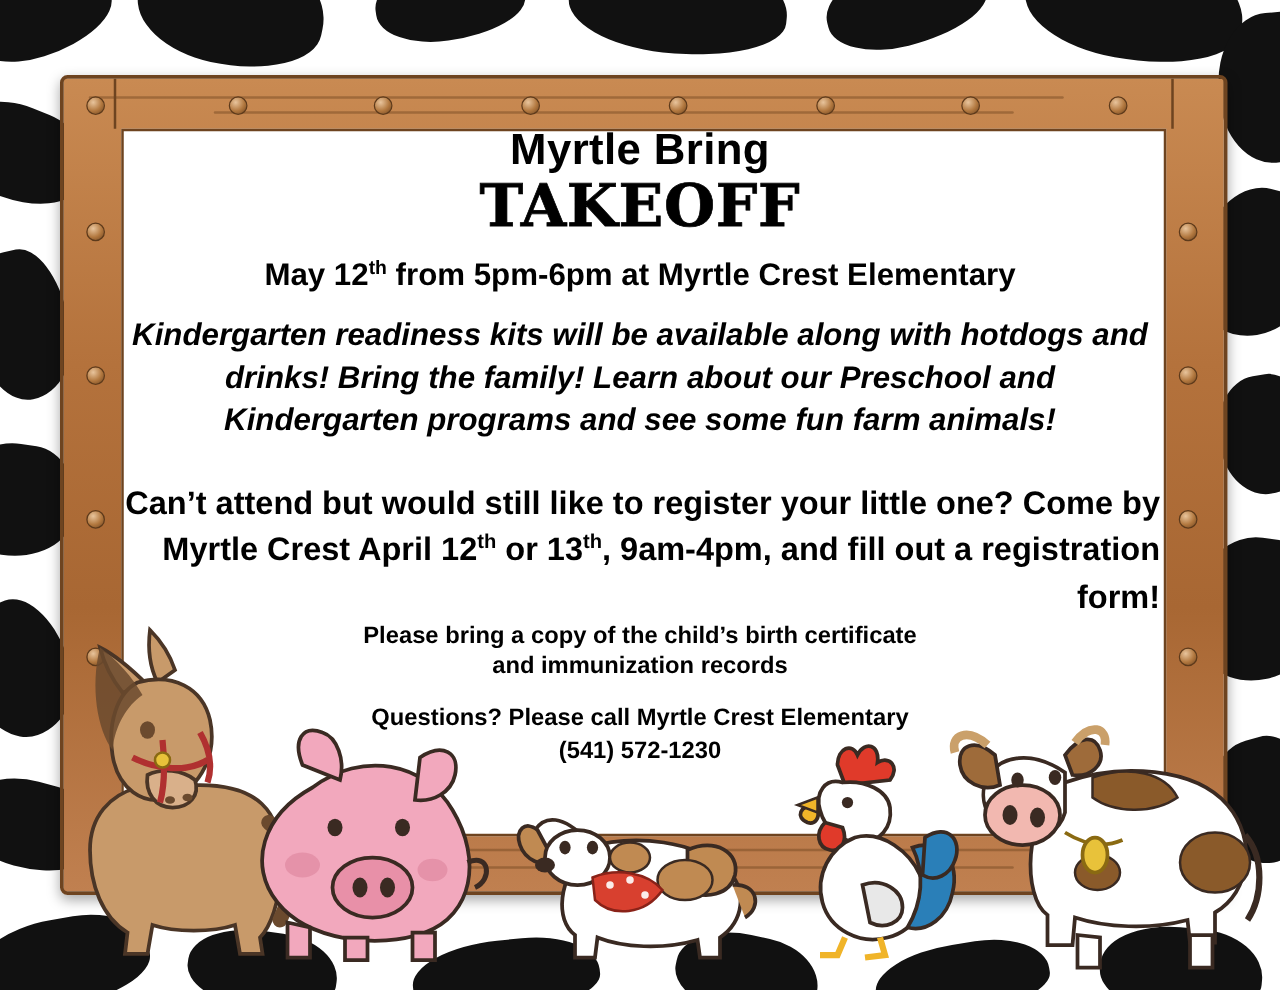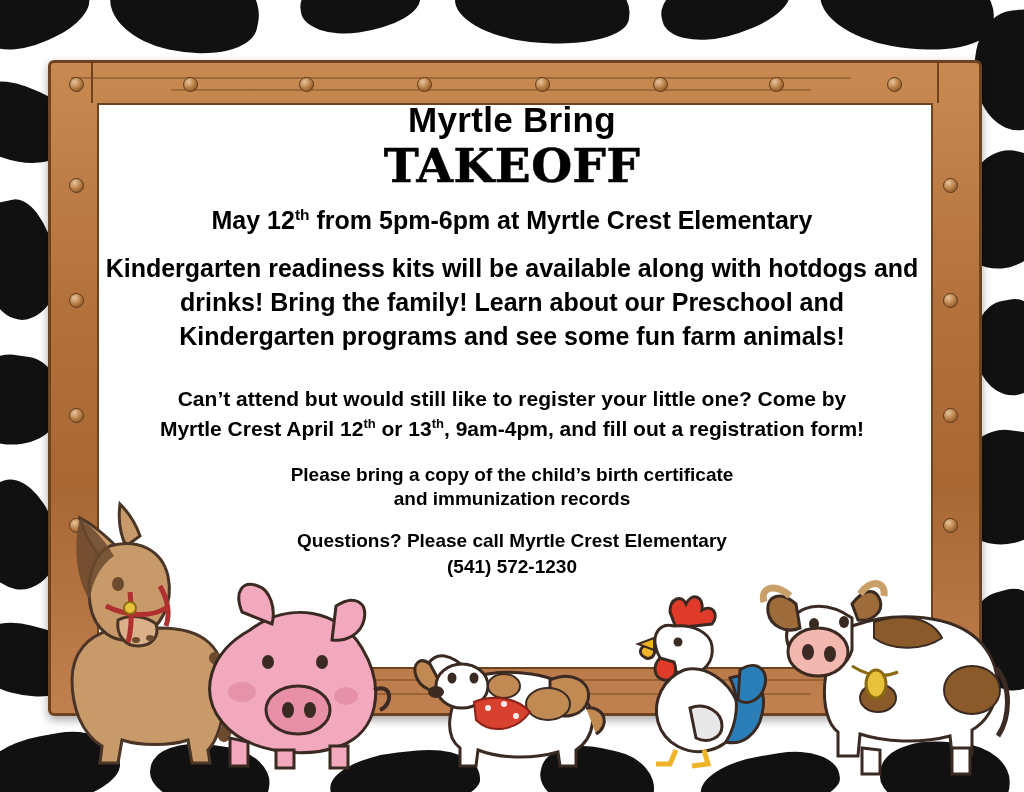--- a/index.html
+++ b/index.html
@@ -106,31 +106,32 @@
     font-weight: bold;
     margin-top: 12px;
     line-height: 1.25;
   }
   .body-1 {
     font-size: 25px;
     font-weight: bold;
     margin-top: 16px;
     line-height: 1.35;
     padding: 0 4px;
+    font-style: italic;
   }
   .body-2 {
-    font-size: 21px;
+    font-size: 26px;
     font-weight: bold;
     margin-top: 30px;
     line-height: 1.45;
+    text-align: right;
   }
   .body-3 {
     font-size: 19px;
     font-weight: bold;
-    margin-top: 18px;
     line-height: 1.3;
   }
   .body-4 {
     font-size: 19px;
     font-weight: bold;
     margin-top: 16px;
     line-height: 1.35;
   }
   sup {
     font-size: .62em;

